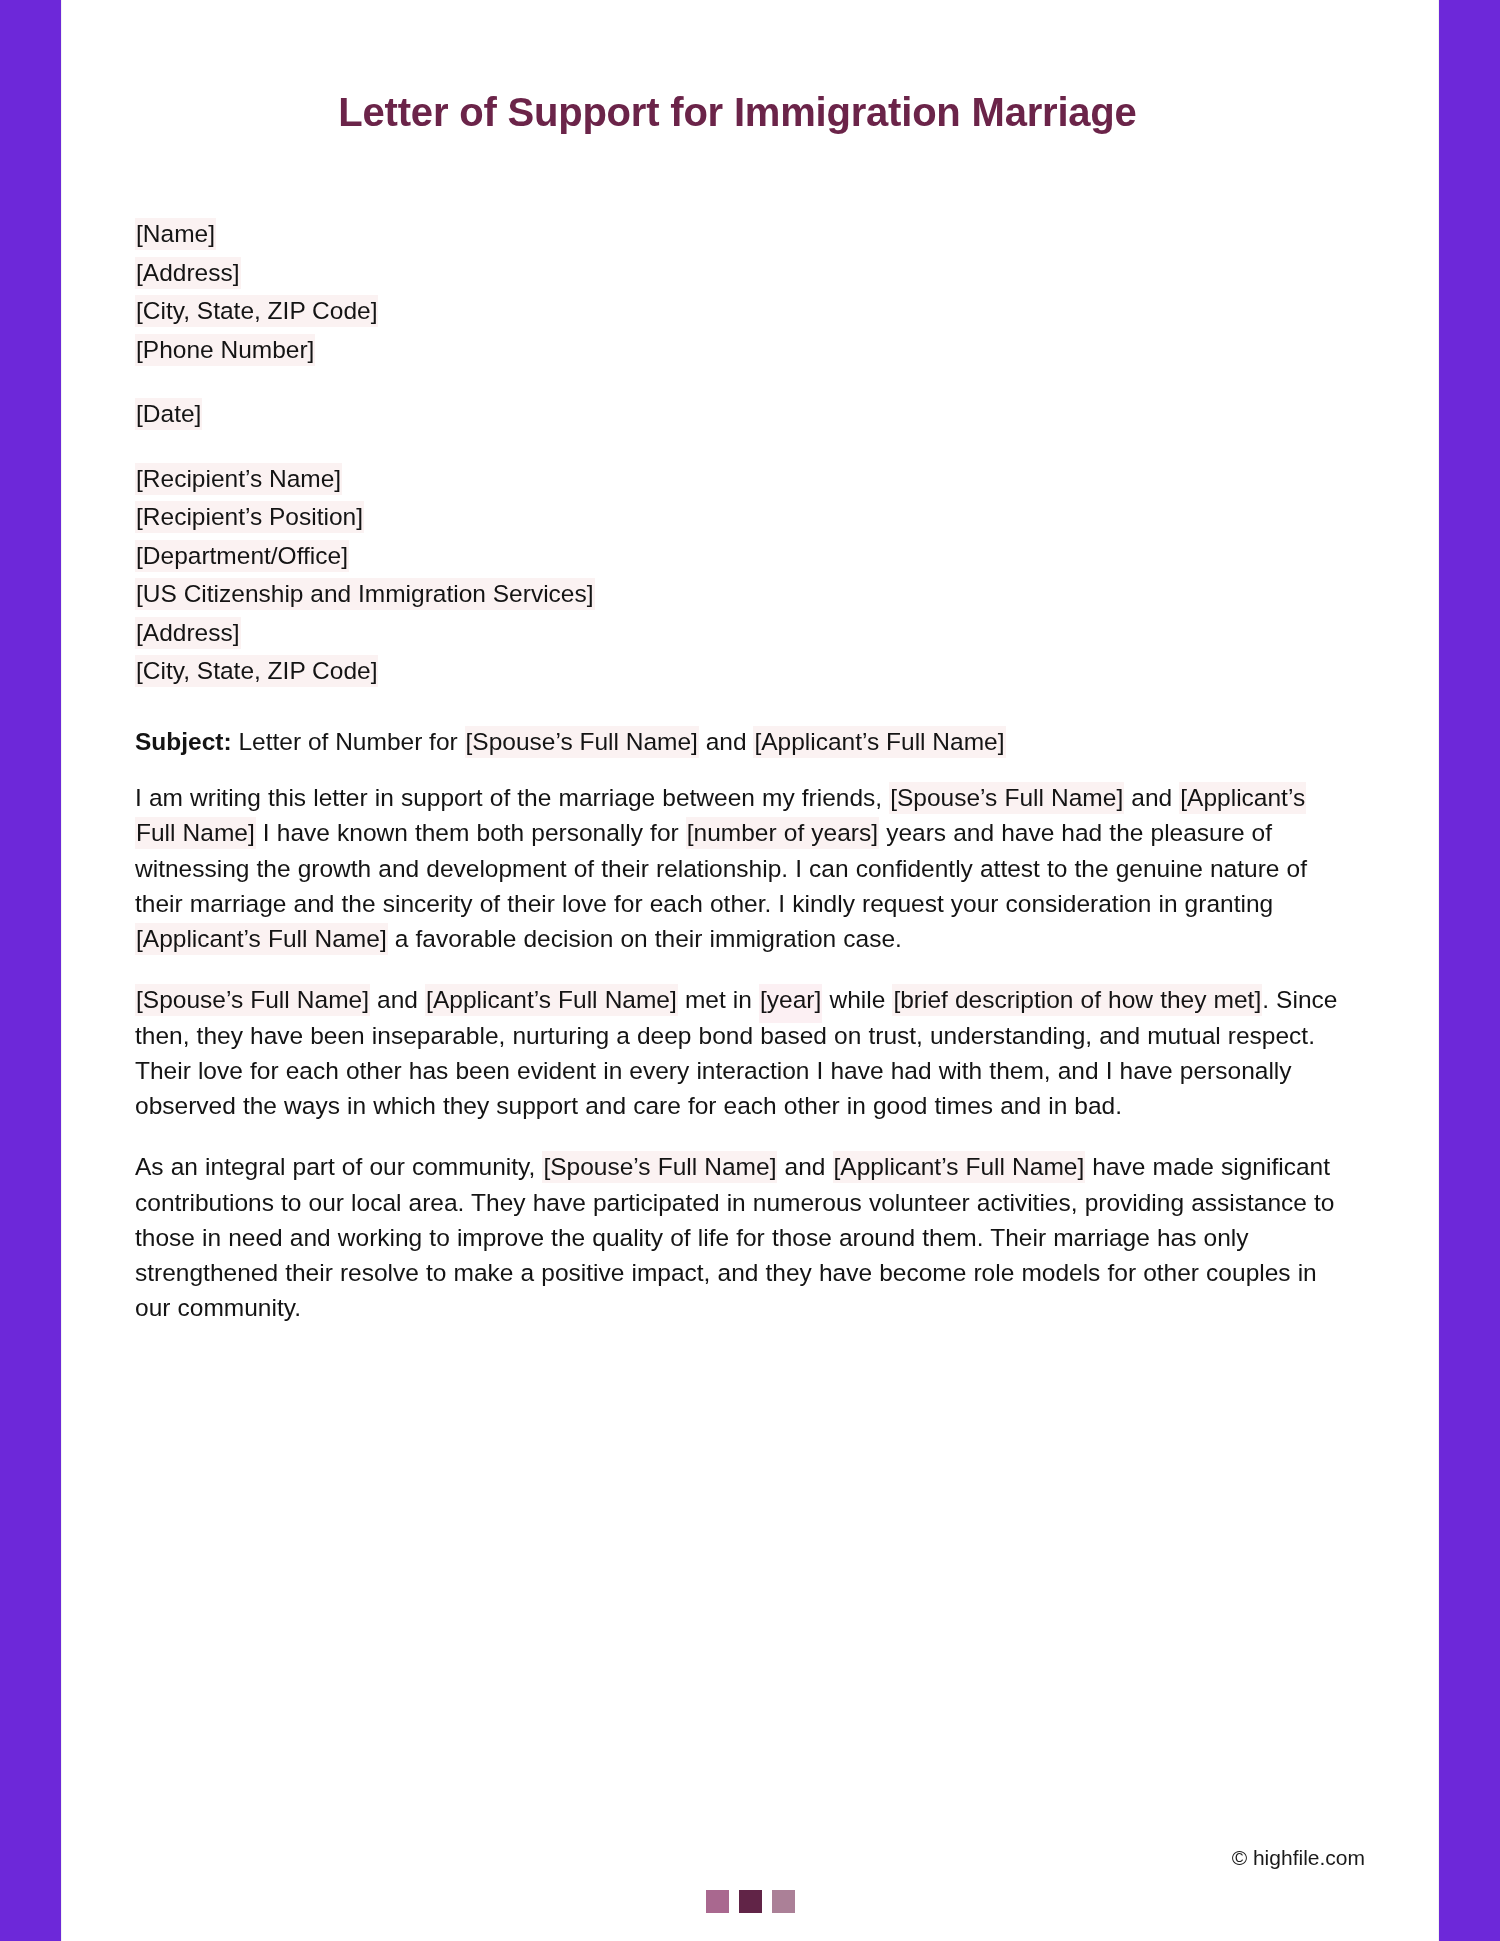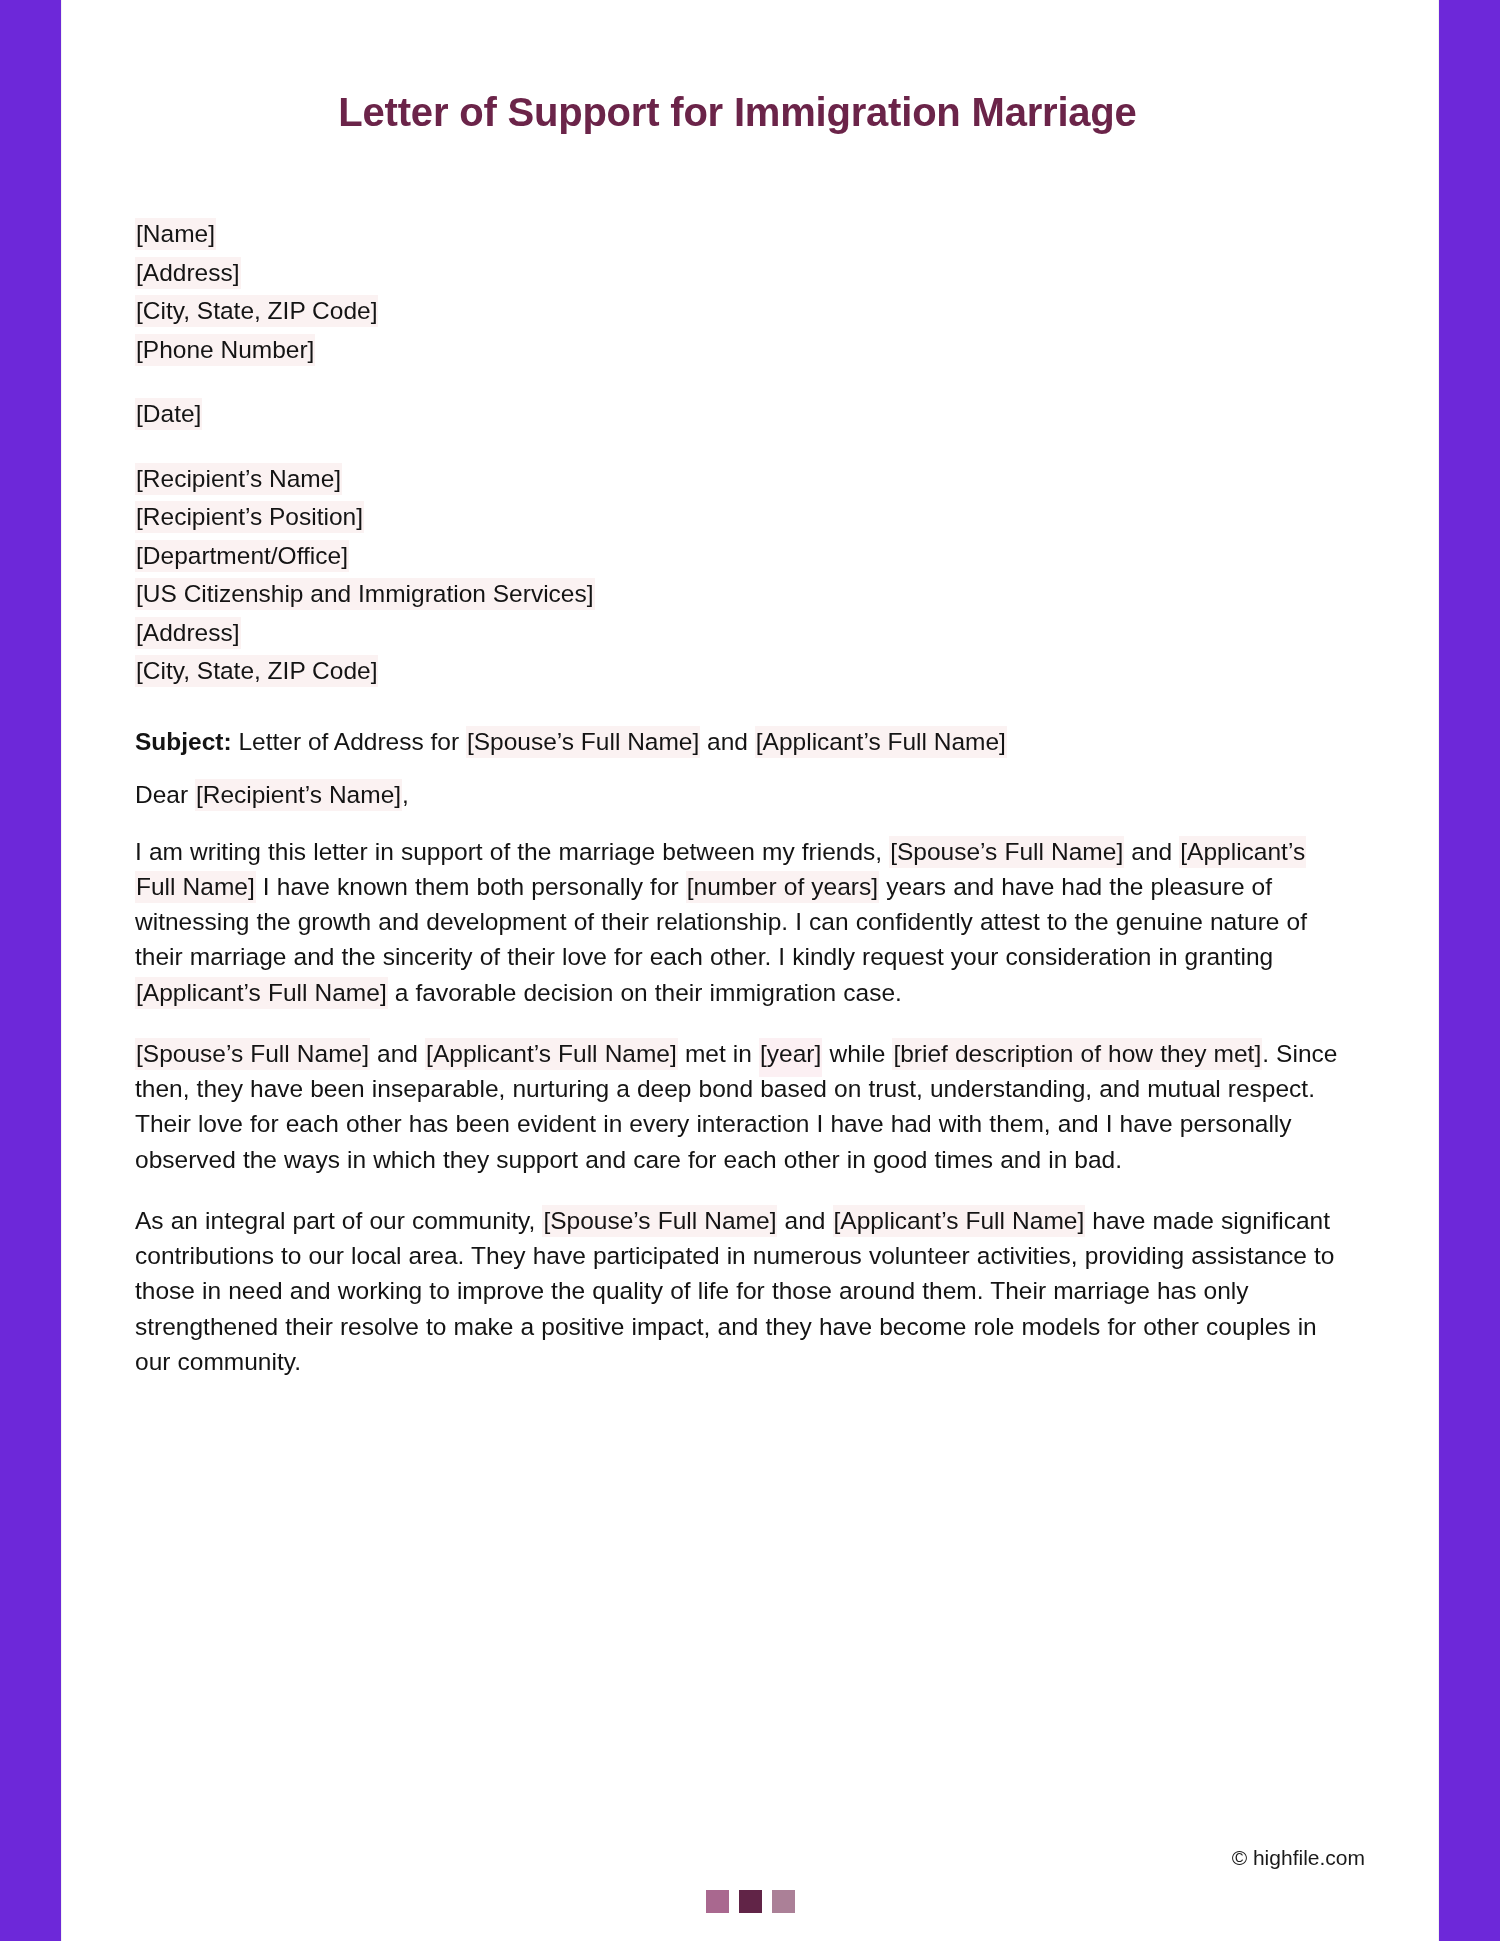--- a/index.html
+++ b/index.html
@@ -151,23 +151,22 @@
 
       <div class="block">
         <div class="addr-line addr-gap-big"><span class="hl">[Recipient’s Name]</span></div>
         <div class="addr-line addr-gap"><span class="hl">[Recipient’s Position]</span></div>
         <div class="addr-line addr-gap"><span class="hl">[Department/Office]</span></div>
         <div class="addr-line addr-gap"><span class="hl">[US Citizenship and Immigration Services]</span></div>
         <div class="addr-line addr-gap"><span class="hl">[Address]</span></div>
         <div class="addr-line addr-gap"><span class="hl">[City, State, ZIP Code]</span></div>
       </div>
 
-      <div class="subject-line"><b>Subject:</b><span> Letter of Address for </span><span class="hl">[Spouse’s Full Name]</span><span> and </span><span class="hl">[Applicant’s Full Name]</span></div>
+      <div class="subject-line"><b>Subject:</b><span> Letter of Number for </span><span class="hl">[Spouse’s Full Name]</span><span> and </span><span class="hl">[Applicant’s Full Name]</span></div>
 
-      <div class="salutation"><span>Dear </span><span class="hl">[Recipient’s Name]</span><span>,</span></div>
 
       <div id="paragraphs-host">
           <p class="para"><span>I am writing this letter in support of the marriage between my friends, </span><span class="hl">[Spouse’s Full Name]</span><span> and </span><span class="hl">[Applicant’s Full Name]</span><span> I have known them both personally for </span><span class="hl">[number of years]</span><span> years and have had the pleasure of witnessing the growth and development of their relationship. I can confidently attest to the genuine nature of their marriage and the sincerity of their love for each other. I kindly request your consideration in granting </span><span class="hl">[Applicant’s Full Name]</span><span> a favorable decision on their immigration case.</span></p>
           <p class="para"><span class="hl">[Spouse’s Full Name]</span><span> and </span><span class="hl">[Applicant’s Full Name]</span><span> met in </span><span class="hl-pink">[year]</span><span> while </span><span class="hl">[brief description of how they met]</span><span>. Since then, they have been inseparable, nurturing a deep bond based on trust, understanding, and mutual respect. Their love for each other has been evident in every interaction I have had with them, and I have personally observed the ways in which they support and care for each other in good times and in bad.</span></p>
           <p class="para"><span>As an integral part of our community, </span><span class="hl">[Spouse’s Full Name]</span><span> and </span><span class="hl">[Applicant’s Full Name]</span><span> have made significant contributions to our local area. They have participated in numerous volunteer activities, providing assistance to those in need and working to improve the quality of life for those around them. Their marriage has only strengthened their resolve to make a positive impact, and they have become role models for other couples in our community.</span></p>
         </div>
 
     </div>
 
     <div class="footer-copy">© highfile.com</div>

